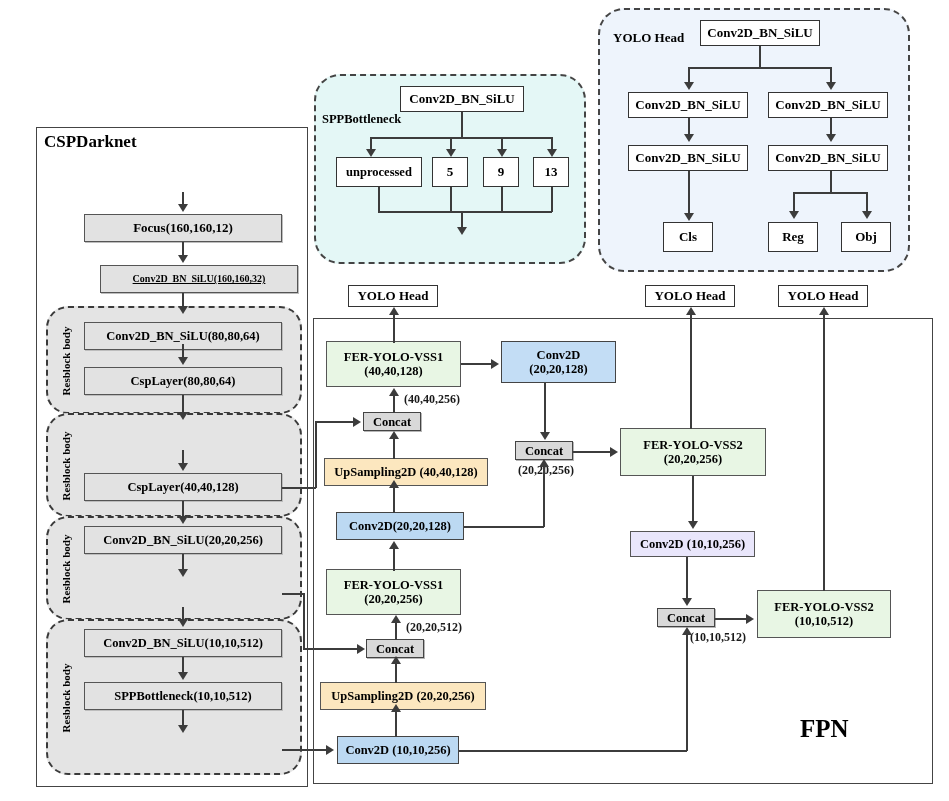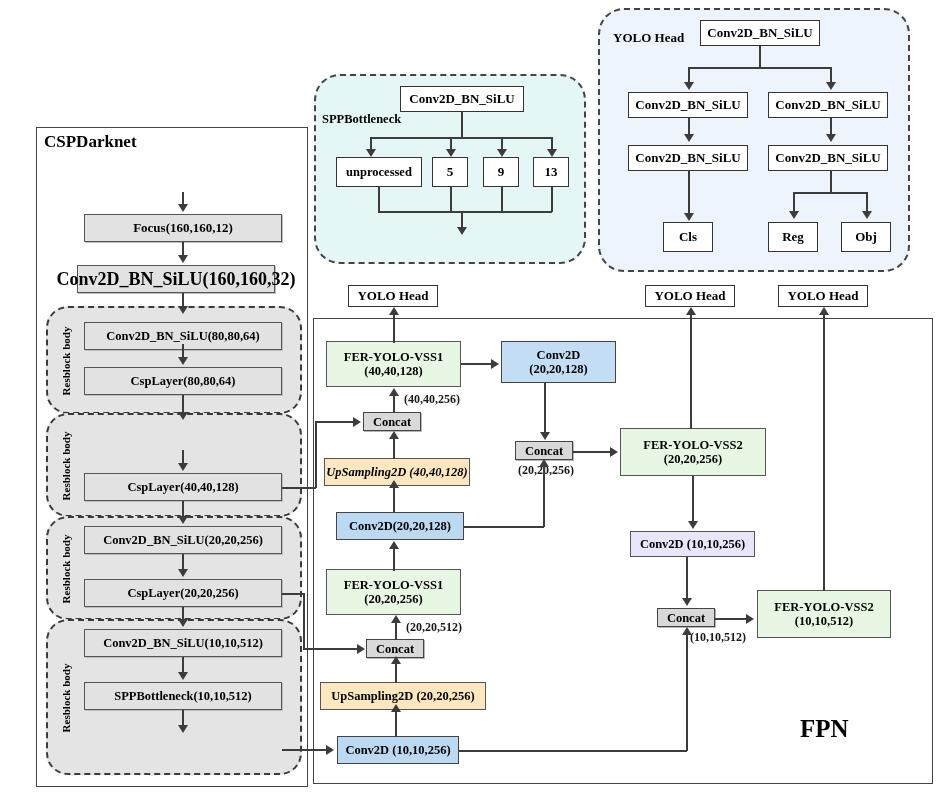--- a/index.html
+++ b/index.html
@@ -63,37 +63,34 @@
   <div class="resblock" style="left:46px;top:619px;width:256px;height:156px;"></div>
 
   <div class="resblock-label" style="left:11px;top:355px;width:110px;font-size:11px;transform:rotate(-90deg);text-align:center;">Resblock body</div>
   <div class="resblock-label" style="left:11px;top:460px;width:110px;font-size:11px;transform:rotate(-90deg);text-align:center;">Resblock body</div>
   <div class="resblock-label" style="left:11px;top:563px;width:110px;font-size:11px;transform:rotate(-90deg);text-align:center;">Resblock body</div>
   <div class="resblock-label" style="left:11px;top:692px;width:110px;font-size:11px;transform:rotate(-90deg);text-align:center;">Resblock body</div>
 
   <div class="node grey" style="left:84px;top:214px;width:198px;height:28px;font-size:13px;">
     <span>Focus(160,160,12)</span>
   </div>
-  <div class="node grey" style="left:77px;top:265px;width:198px;height:28px;font-size:18px;">
+  <div class="node grey" style="left:100px;top:265px;width:198px;height:28px;font-size:10px;text-decoration:underline;">
     <span>Conv2D_BN_SiLU(160,160,32)</span>
   </div>
   <div class="node grey" style="left:84px;top:316px;width:198px;height:28px;font-size:12.5px;margin-top:6px;">
     <span>Conv2D_BN_SiLU(80,80,64)</span>
   </div>
   <div class="node grey" style="left:84px;top:367px;width:198px;height:28px;font-size:12.5px;">
     <span>CspLayer(80,80,64)</span>
   </div>
   <div class="node grey" style="left:84px;top:473px;width:198px;height:28px;font-size:12.5px;">
     <span>CspLayer(40,40,128)</span>
   </div>
   <div class="node grey" style="left:84px;top:526px;width:198px;height:28px;font-size:12.5px;">
     <span>Conv2D_BN_SiLU(20,20,256)</span>
-  </div>
-  <div class="node grey" style="left:84px;top:579px;width:198px;height:28px;font-size:12.5px;">
-    <span>CspLayer(20,20,256)</span>
   </div>
   <div class="node grey" style="left:84px;top:629px;width:198px;height:28px;font-size:12.5px;">
     <span>Conv2D_BN_SiLU(10,10,512)</span>
   </div>
   <div class="node grey" style="left:84px;top:682px;width:198px;height:28px;font-size:12.5px;">
     <span>SPPBottleneck(10,10,512)</span>
   </div>
 
   <div class="ln vl" style="left:182px;top:192px;height:14px;"></div>
   <div class="arw arw-d" style="left:178px;top:204px;"></div>
@@ -242,21 +239,21 @@
 
   <div class="node blue" style="left:501px;top:341px;width:115px;height:42px;font-size:12.5px;">
     <span>Conv2D</span>
     <span class="l2">(20,20,128)</span>
   </div>
 
   <div class="node concat" style="left:363px;top:412px;width:58px;height:19px;font-size:12.5px;">
     <span>Concat</span>
   </div>
 
-  <div class="node orange" style="left:324px;top:458px;width:146px;height:28px;font-size:12.5px;font-style:italic;">
+  <div class="node orange" style="left:324px;top:458px;width:164px;height:28px;font-size:12.5px;">
     <span>UpSampling2D (40,40,128)</span>
   </div>
 
   <div class="node lblue" style="left:336px;top:512px;width:128px;height:28px;font-size:12.5px;">
     <span>Conv2D(20,20,128)</span>
   </div>
 
   <div class="node green" style="left:326px;top:569px;width:135px;height:46px;font-size:12.5px;">
     <span>FER-YOLO-VSS1</span>
     <span class="l2">(20,20,256)</span>

